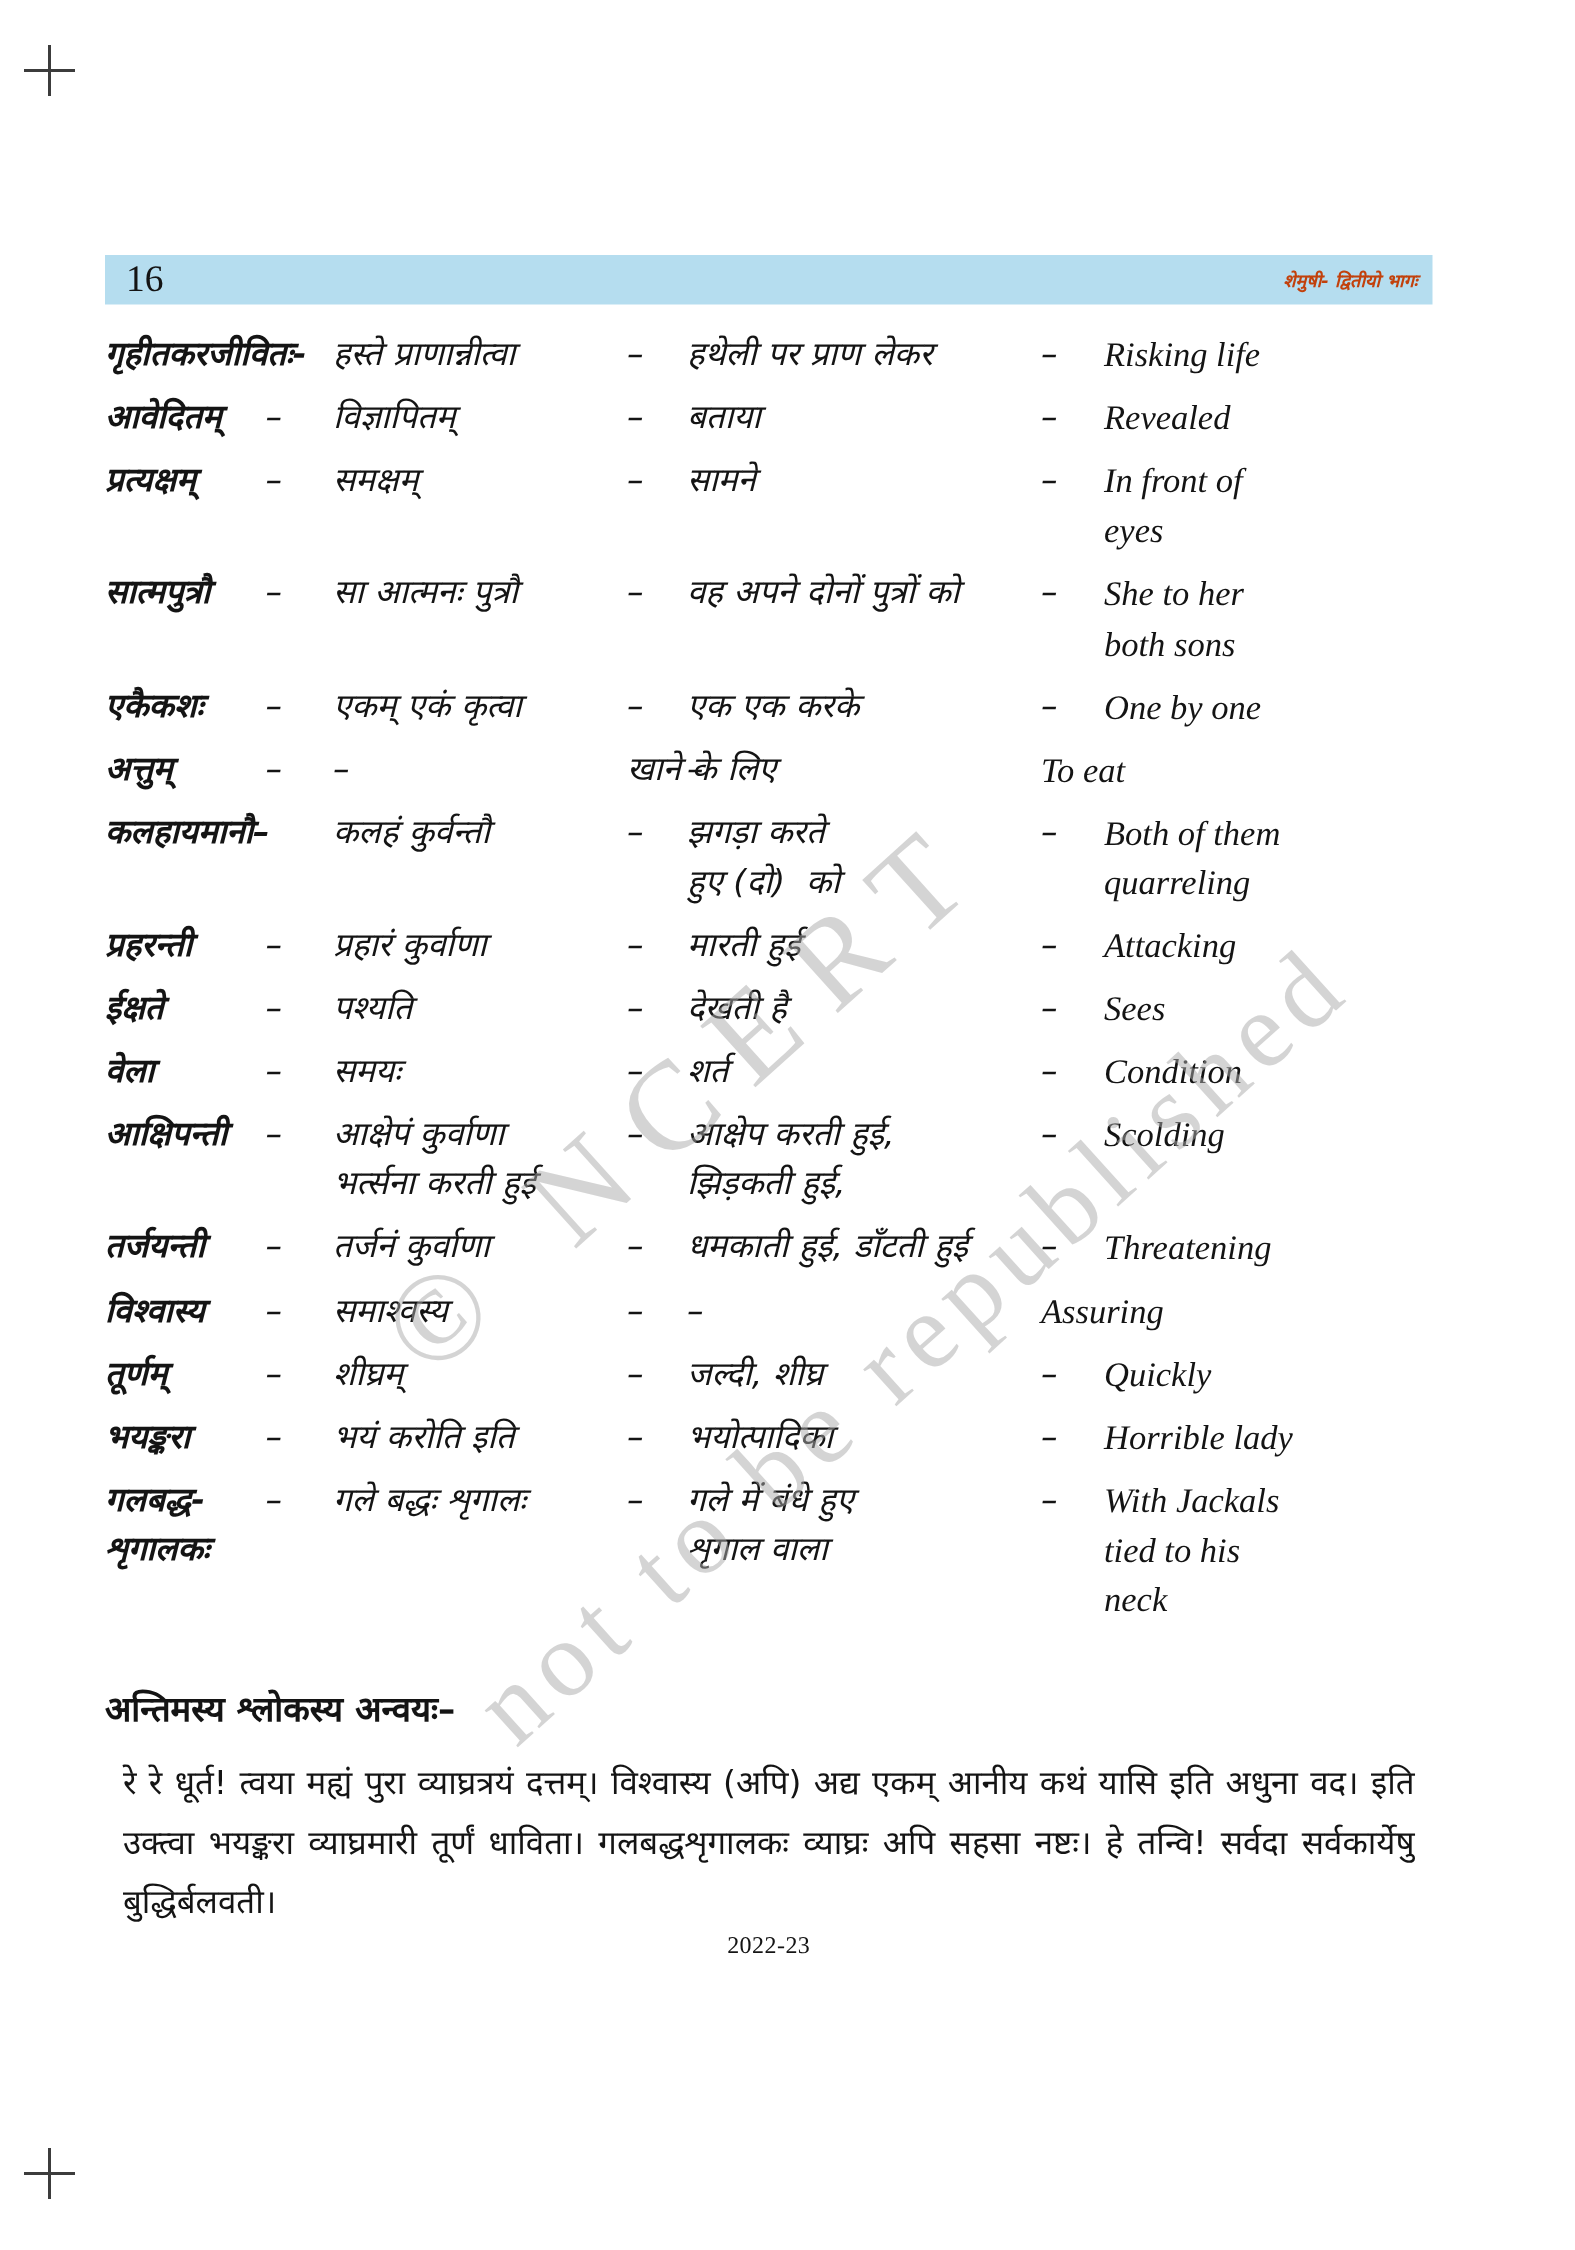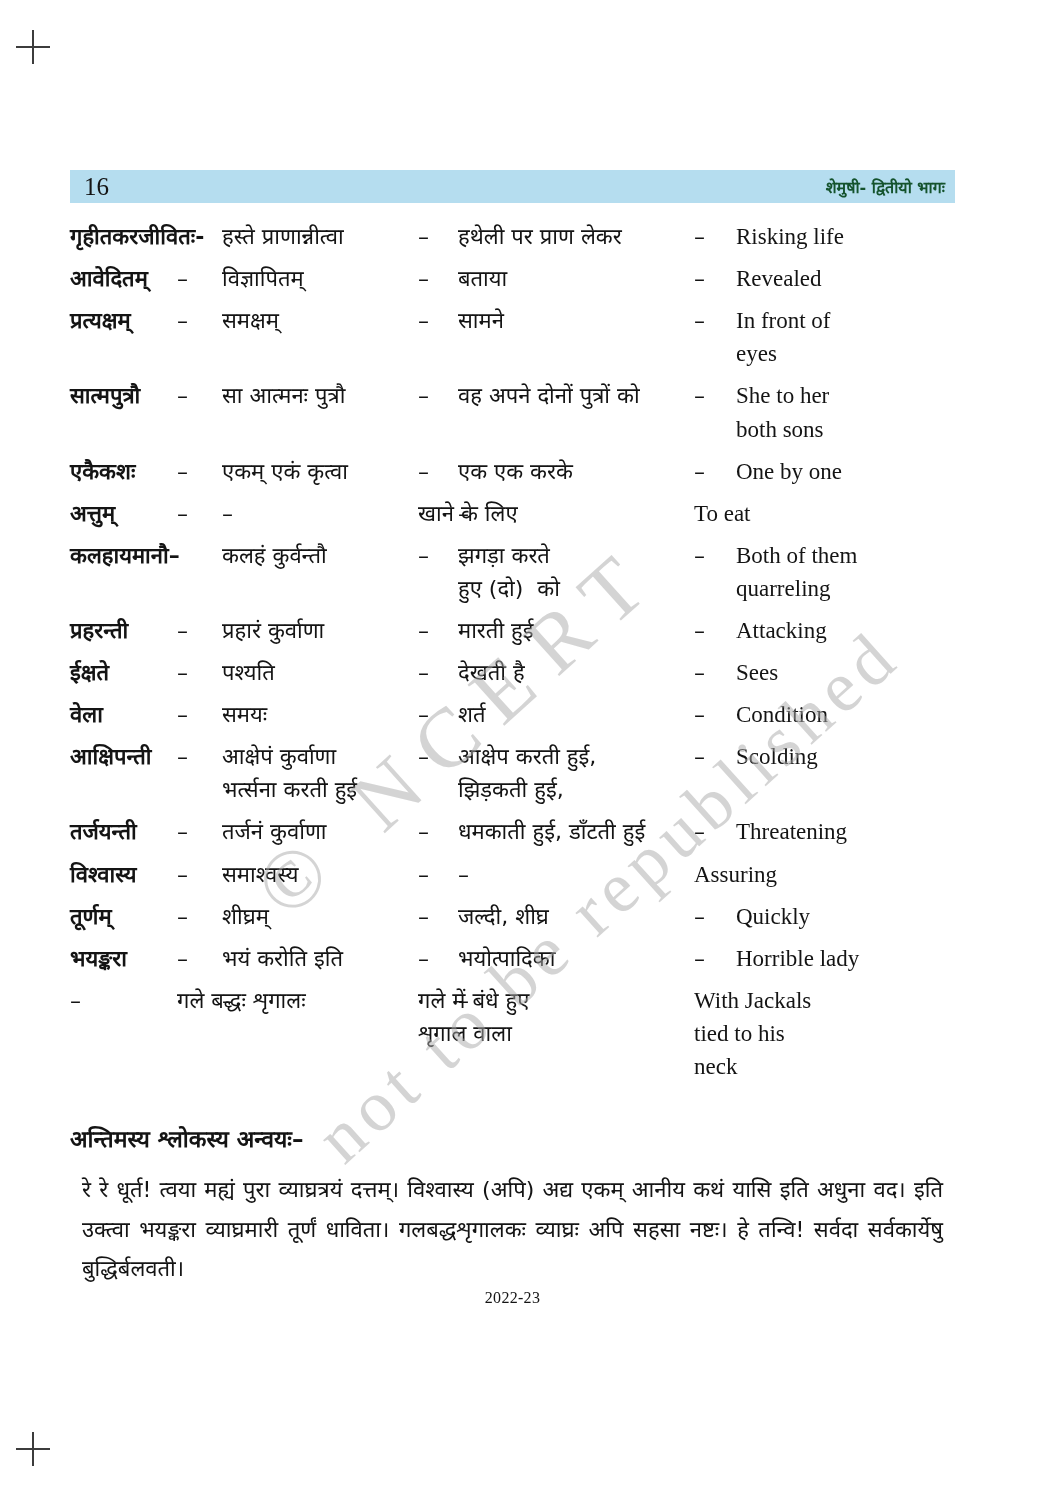--- a/index.html
+++ b/index.html
@@ -36,24 +36,24 @@
 
   
   .header-bar {
     background: #b5ddef;
     height: 33px;
     display: flex; align-items: center; justify-content: space-between;
     padding: 0 10px 0 14px;
     box-sizing: border-box;
   }
   .page-num { font-family: "Liberation Serif", serif; font-size: 25px; color: #141414; }
-  .book-title { font-size: 16px; font-weight: 600; color: #14532d; }
-
-  
-  .glossary { margin-top: 13px; }
+  .book-title { font-size: 12px; font-weight: 600; color: #c2410c; font-style: italic; }
+
+  
+  .glossary { margin-top: 13px; font-style: italic; }
   .grow {
     display: grid;
     grid-template-columns: 107px 45px 196px 40px 236px 42px 1fr;
     align-items: start;
     padding: 4px 0 5px;
   }
   .cell { white-space: pre; font-size: 22px; line-height: 1.5; }
   .word { font-weight: bold; }
   .dash { }
   .en { font-family: "Liberation Serif", serif; font-size: 23px; line-height: 1.44; }
@@ -235,20 +235,22 @@
     <div class="cell word">भयङ्करा</div>
     <div class="cell dash">–</div>
     <div class="cell sa">भयं करोति इति</div>
     <div class="cell dash">–</div>
     <div class="cell hi">भयोत्पादिका</div>
     <div class="cell dash">–</div>
     <div class="cell en">Horrible lady</div>
   </div>
 
   <div class="grow">
+    <div class="cell word">गलबद्ध-
+शृगालकः</div>
     <div class="cell dash">–</div>
     <div class="cell sa">गले बद्धः शृगालः</div>
     <div class="cell dash">–</div>
     <div class="cell hi">गले में बंधे हुए
 शृगाल वाला</div>
     <div class="cell dash">–</div>
     <div class="cell en">With Jackals
 tied to his
 neck</div>
   </div>

